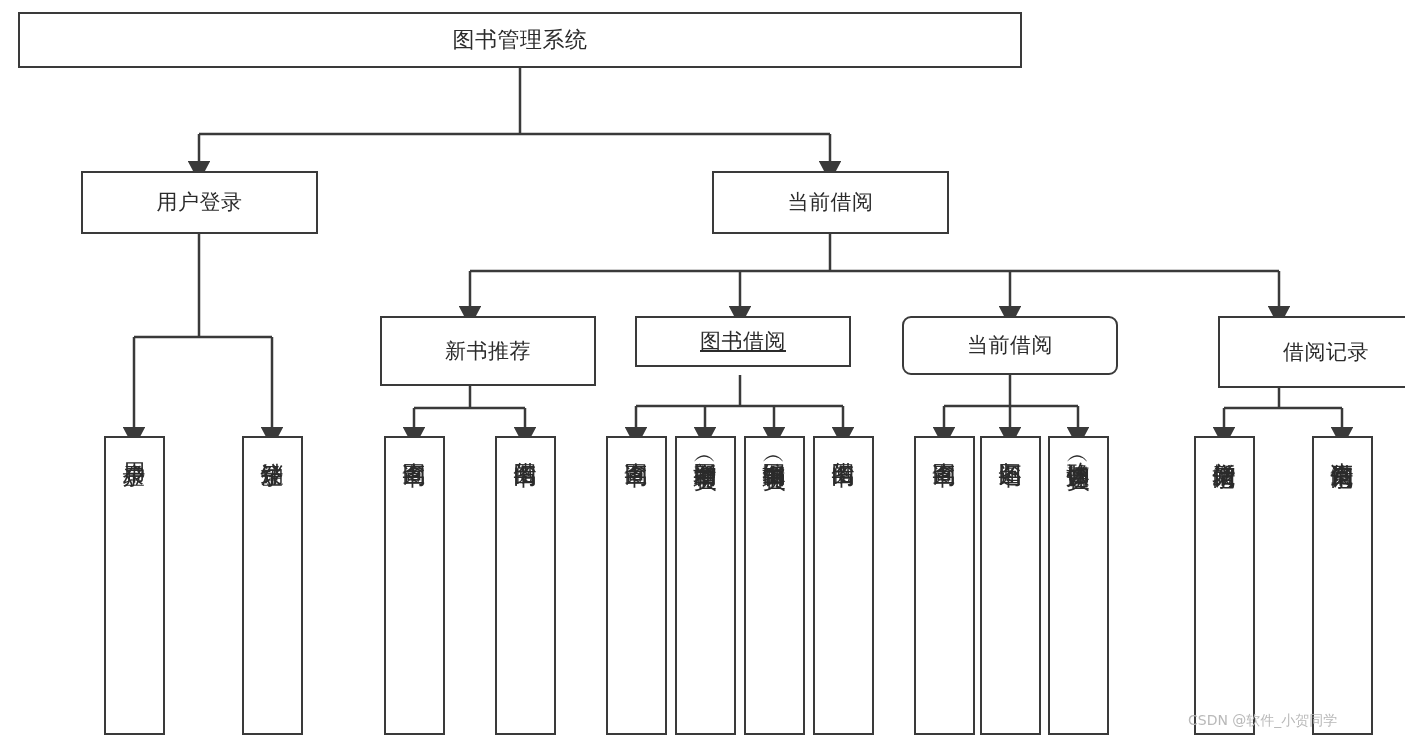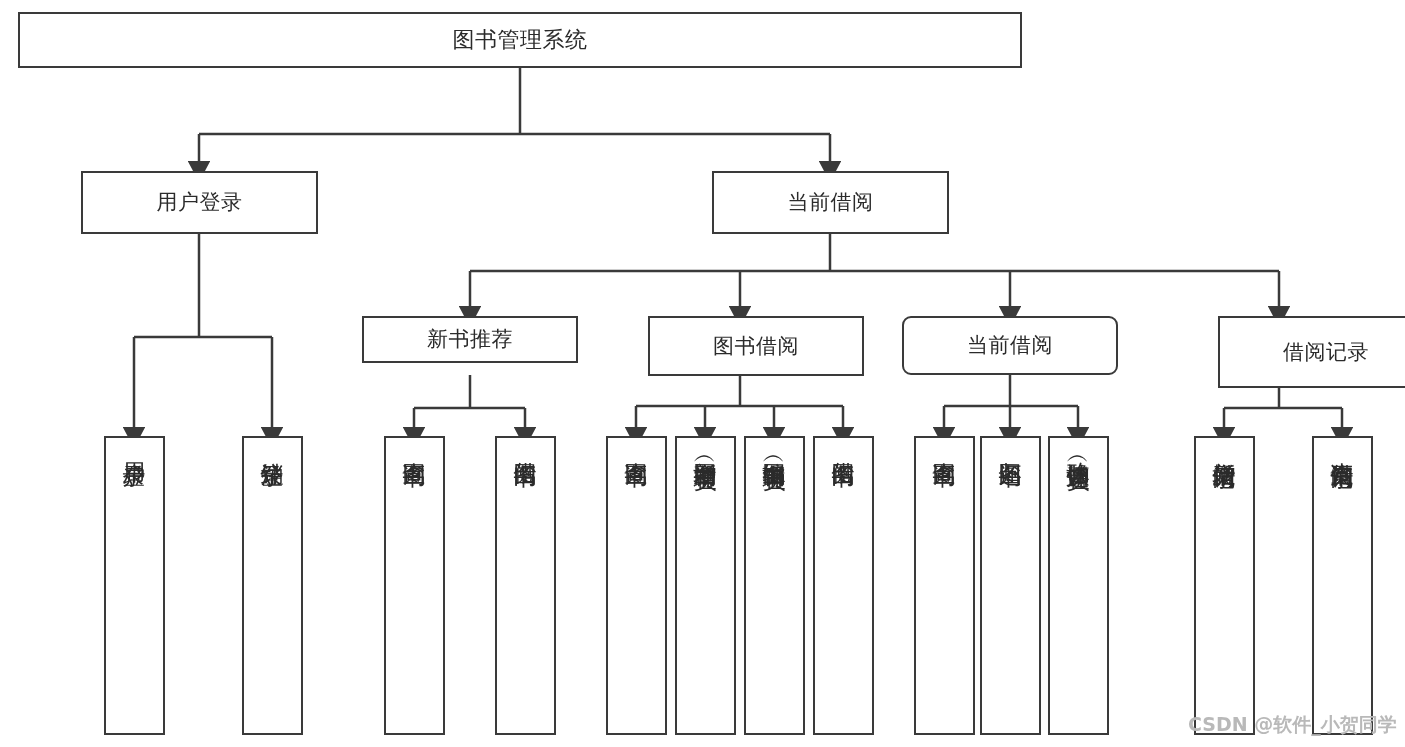--- a/index.html
+++ b/index.html
@@ -60,26 +60,25 @@
     text-orientation: upright;
     font-size: 23px;
     line-height: 1.05;
     letter-spacing: 1px;
     white-space: nowrap;
   }
   .watermark {
     position: absolute;
     left: 1188px;
     top: 712px;
-    font-size: 19px;
+    font-size: 14px;
     color: #b9b9b9;
     white-space: nowrap;
     z-index: 3;
     font-family: "DejaVu Sans", "Liberation Sans", sans-serif;
-    font-weight: bold;
   }
 </style>
 </head>
 <body>
 
 <div id="canvas">
 
   <svg id="edges" viewBox="0 0 1405 747" xmlns="http://www.w3.org/2000/svg">
     <defs>
       <marker id="arrow" markerWidth="9" markerHeight="9" refX="1.2" refY="4.5" orient="auto" markerUnits="strokeWidth">
@@ -135,25 +134,25 @@
   </div>
 
   <div class="node h" style="left:81px; top:171px; width:237px; height:63px;">
     <span class="label">用户登录</span>
   </div>
 
   <div class="node h" style="left:712px; top:171px; width:237px; height:63px;">
     <span class="label">当前借阅</span>
   </div>
 
-  <div class="node h" style="left:362px; top:316px; width:216px; height:47px;">
+  <div class="node h" style="left:380px; top:316px; width:216px; height:70px;">
     <span class="label">新书推荐</span>
   </div>
 
-  <div class="node h" style="left:648px; top:316px; width:216px; height:60px;">
+  <div class="node h" style="left:635px; top:316px; width:216px; height:51px;text-decoration:underline;">
     <span class="label">图书借阅</span>
   </div>
 
   <div class="node h" style="left:902px; top:316px; width:216px; height:59px;border-radius:9px;">
     <span class="label">当前借阅</span>
   </div>
 
   <div class="node h" style="left:1218px; top:316px; width:216px; height:72px;">
     <span class="label">借阅记录</span>
   </div>

